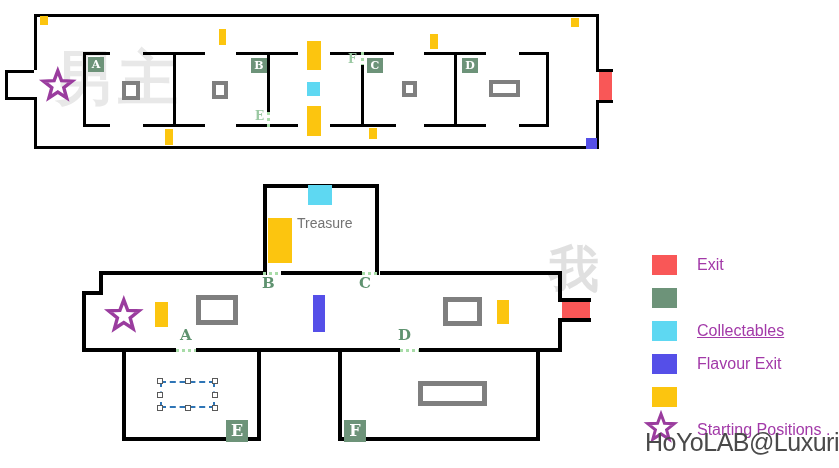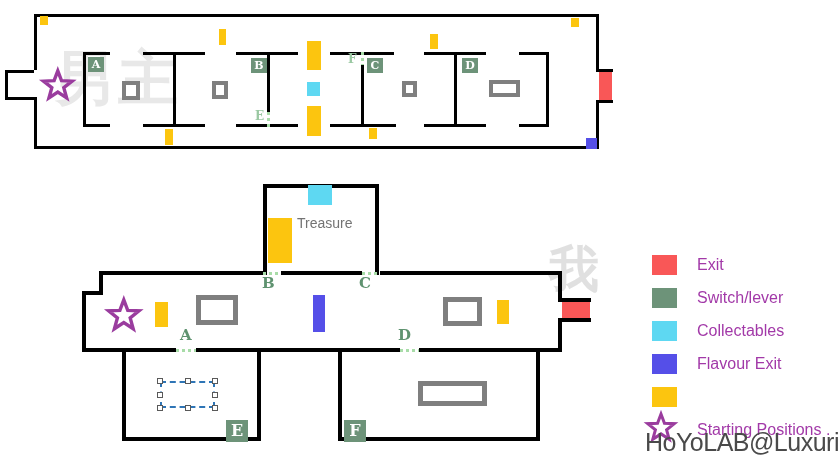--- a/index.html
+++ b/index.html
@@ -154,23 +154,22 @@
       <div class="sel-handle" style="left: 157px; top: 391.5px;"></div>
       <div class="sel-handle" style="left: 212px; top: 391.5px;"></div>
       <div class="sel-handle" style="left: 157px; top: 405px;"></div>
       <div class="sel-handle" style="left: 184.5px; top: 405px;"></div>
       <div class="sel-handle" style="left: 212px; top: 405px;"></div>
     </div>
   <div id="legend" class="layer">
       <div style="position: absolute; left: 652px; top: 255px; width: 25px; height: 20px; background: rgb(249, 87, 87);"></div>
       <div class="legend-label" style="left: 697px; top: 255px;">Exit</div>
       <div style="position: absolute; left: 652px; top: 288px; width: 25px; height: 20px; background: rgb(109, 147, 121);"></div>
-      <div class="legend-label" style="left: 697px; top: 288px;">Switch/lever</div>
       <div style="position: absolute; left: 652px; top: 321px; width: 25px; height: 20px; background: rgb(94, 216, 242);"></div>
-      <div class="legend-label" style="left: 697px; top: 321px;">Collectables</div>
+      <div class="legend-label" style="left: 697px; top: 321px; text-decoration: underline;">Collectables</div>
       <div style="position: absolute; left: 652px; top: 354px; width: 25px; height: 20px; background: rgb(85, 79, 232);"></div>
       <div class="legend-label" style="left: 697px; top: 354px;">Flavour Exit</div>
       <div style="position: absolute; left: 652px; top: 387px; width: 25px; height: 20px; background: rgb(252, 197, 15);"></div>
       <svg width="40" height="40" style="left: 641px; top: 408px;">
         <polygon points="20.00,6.00 23.46,15.24 33.31,15.67 25.59,21.82 28.23,31.33 20.00,25.88 11.77,31.33 14.41,21.82 6.69,15.67 16.54,15.24" fill="none" stroke="#9A3C9E" stroke-width="3" stroke-linejoin="miter" stroke-miterlimit="10"></polygon>
       </svg>
       <div class="legend-label" style="left: 697px; top: 420px;">Starting Positions .</div>
     </div>
   <div class="credit">HoYoLAB@Luxuria</div>
 </div>

